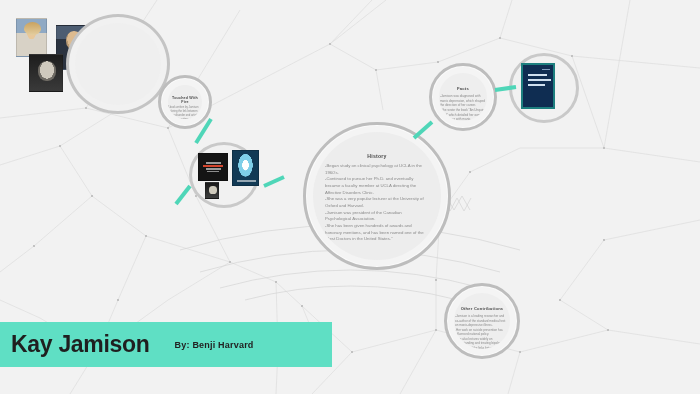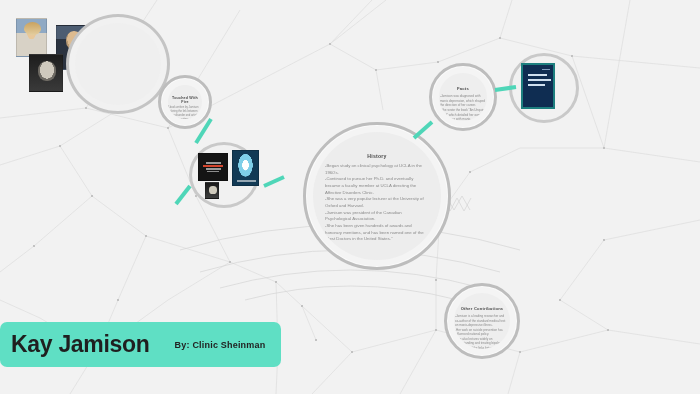--- a/index.html
+++ b/index.html
@@ -168,24 +168,24 @@
   .mdi-line.w3 { width:17px; }
   #book-manic-depressive .mdi-bar {
     position:absolute; right:3px; top:4px; width:8px; height:1.3px; background:#7e9bbb;
   }
 
   
   #arrows { position:absolute; inset:0; width:700px; height:394px; z-index:5; pointer-events:none; }
 
   
   #title-bar {
-    position:absolute; left:0px; top:322px; width:281px; height:45px;
+    position:absolute; left:0px; top:322px; width:332px; height:45px;
     background:#5fdfc4;
     z-index:8;
-    display:flex; align-items:center;border-radius:7px;
+    display:flex; align-items:center;
   }
   #title-main {
     font-size:23px; font-weight:bold; color:#1f1f1f;
     margin-left:11px; letter-spacing:-0.3px;
     font-family:"Liberation Sans", sans-serif;
   }
   #title-byline {
     font-size:9px; font-weight:bold; color:#222;
     margin-left:25px; letter-spacing:.2px;
   }
@@ -339,16 +339,16 @@
       <line x1="196" y1="143" x2="211" y2="119"></line>
       <line x1="190" y1="186" x2="176" y2="204"></line>
       <line x1="264" y1="186" x2="284" y2="177"></line>
       <line x1="414" y1="138" x2="432" y2="122"></line>
       <line x1="495" y1="90" x2="516" y2="87"></line>
     </g>
   </svg>
 
   <div id="title-bar">
     <div id="title-main">Kay Jamison</div>
-    <div id="title-byline">By: Clinic Sheinman</div>
+    <div id="title-byline">By: Benji Harvard</div>
   </div>
 
 </div>
 
 </body></html>

